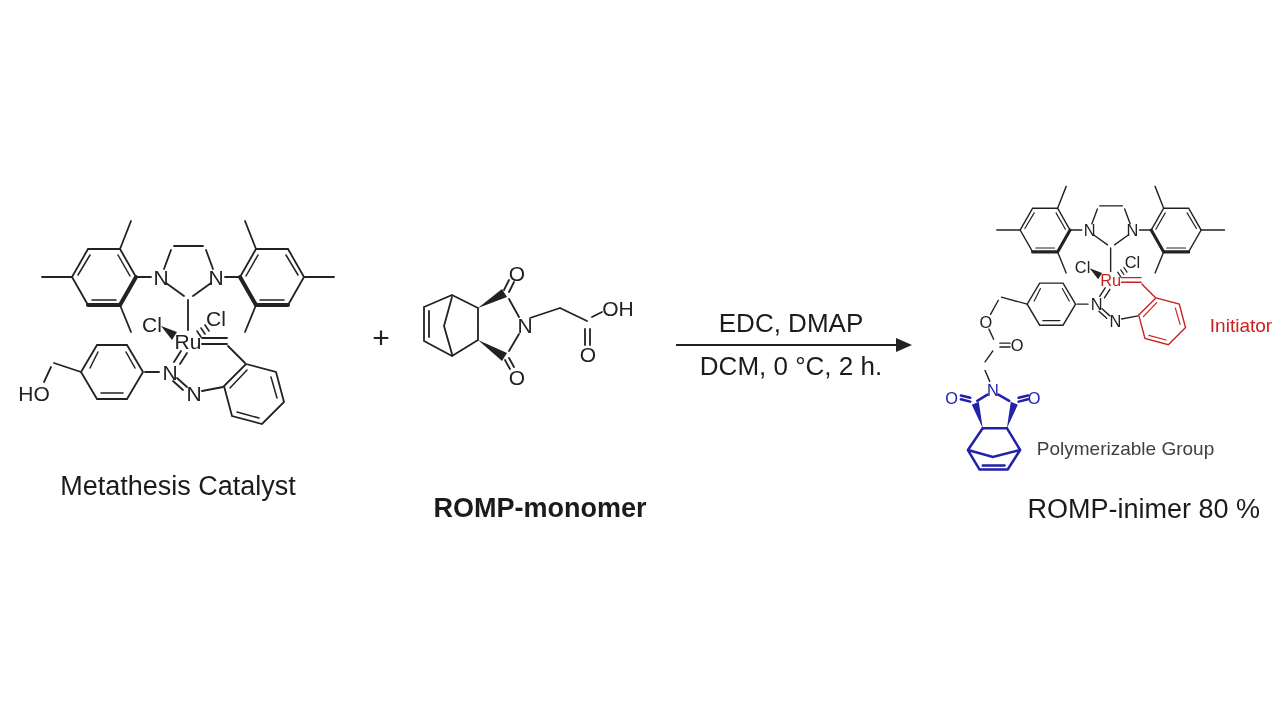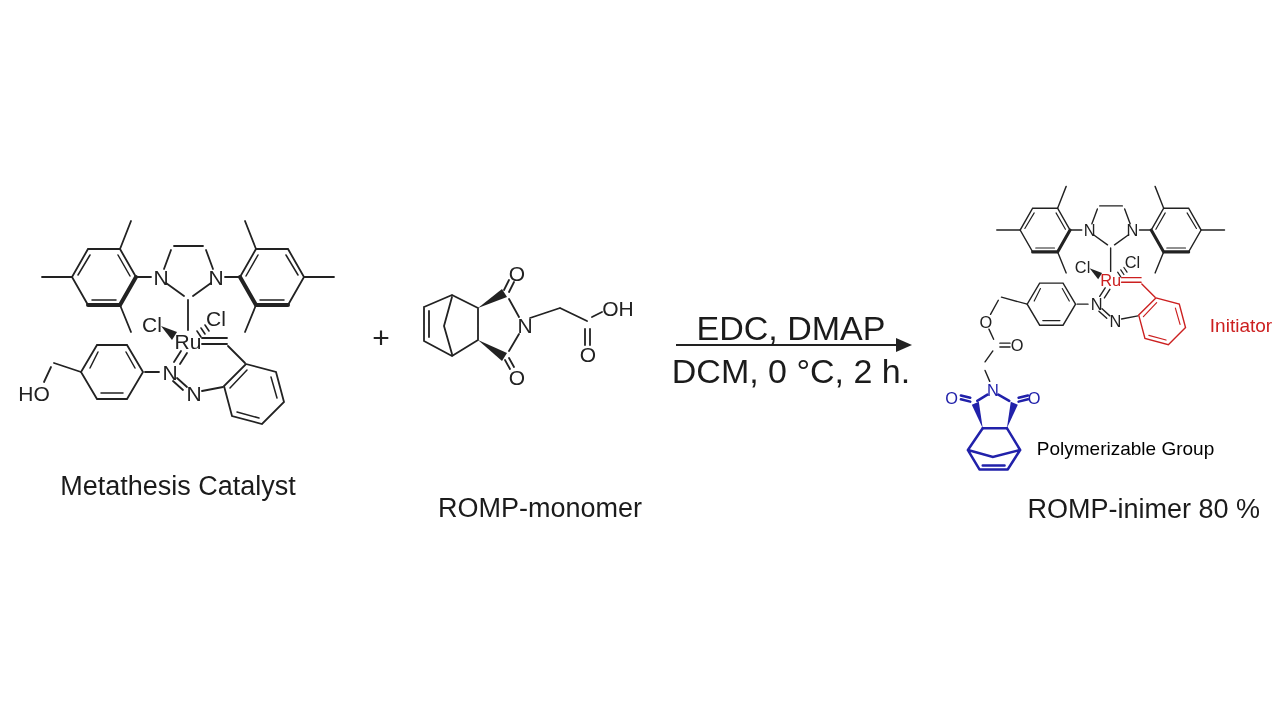--- a/index.html
+++ b/index.html
@@ -15,21 +15,21 @@
     text-anchor:middle;
     dominant-baseline:central;
   }
   .label{
     position:absolute;
     text-align:center;
     color:#1b1b1b;
     line-height:1.2;
   }
   .caption{font-size:27px;}
-  .arrow-text{font-size:34px;}
+  .arrow-text{font-size:26px;}
   .plus{font-size:30px;}
   .annotation{font-size:19px;}
 </style>
 </head>
 <body>
 
 <svg id="scheme-svg" width="1280" height="720" viewBox="0 0 1280 720" xmlns="http://www.w3.org/2000/svg">
 
   <g>
     <g stroke="#222" stroke-width="1.8" fill="none" stroke-linecap="round">
@@ -151,19 +151,19 @@
 
 <div class="label plus" style="left:361px;top:320px;width:40px;color:#222;">+</div>
 
 <div class="label arrow-text" style="left:666px;top:308px;width:250px;">EDC, DMAP</div>
 <div class="label arrow-text" style="left:666px;top:351px;width:250px;">DCM, 0 °C, 2 h.</div>
 
 <div class="label caption" style="left:8px;top:470px;width:340px;">
   <div>Metathesis Catalyst</div>
 </div>
 
-<div class="label caption" style="left:400px;top:492px;width:280px;">ROMP-monomer</div>
+<div class="label caption" style="left:400px;top:492px;width:280px;font-weight:bold;">ROMP-monomer</div>
 
 <div class="label caption" style="left:950px;top:493px;width:310px;text-align:right;">ROMP-inimer 80 %</div>
 
 <div class="label annotation" style="left:1196px;top:315px;width:90px;color:#cc2020;">Initiator</div>
 
-<div class="label annotation" style="left:1028px;top:438px;width:195px;color:#000000;">Polymerizable Group</div>
+<div class="label annotation" style="left:1028px;top:438px;width:195px;color:#404040;">Polymerizable Group</div>
 
 </body></html>

